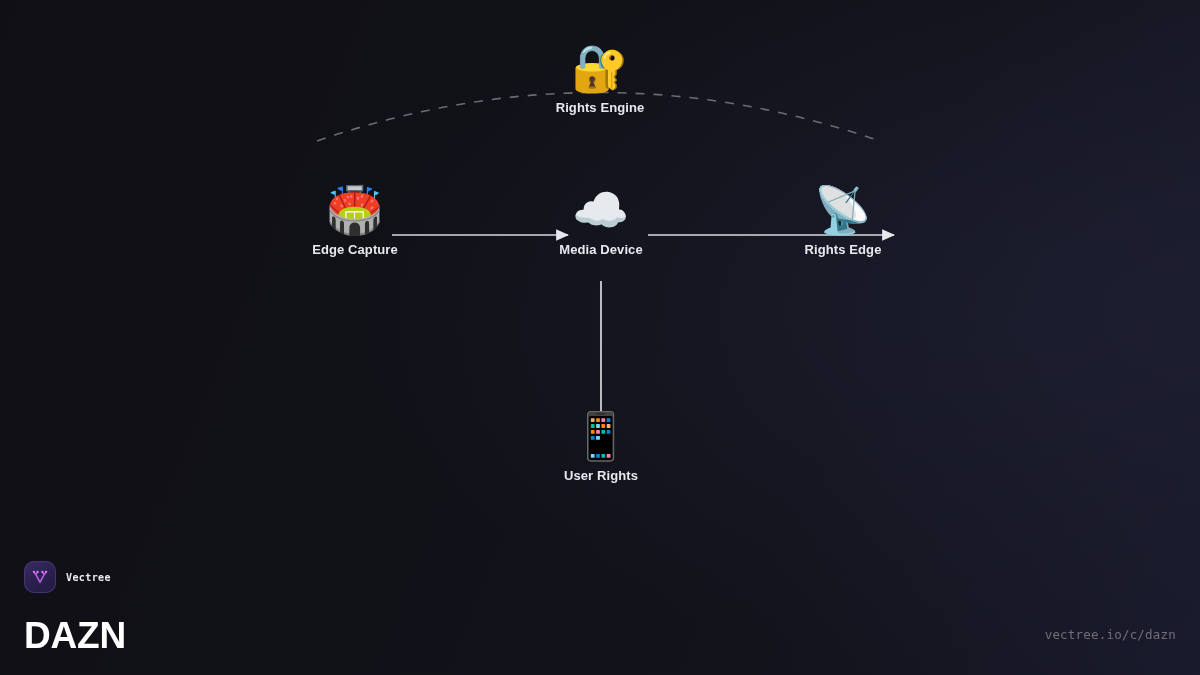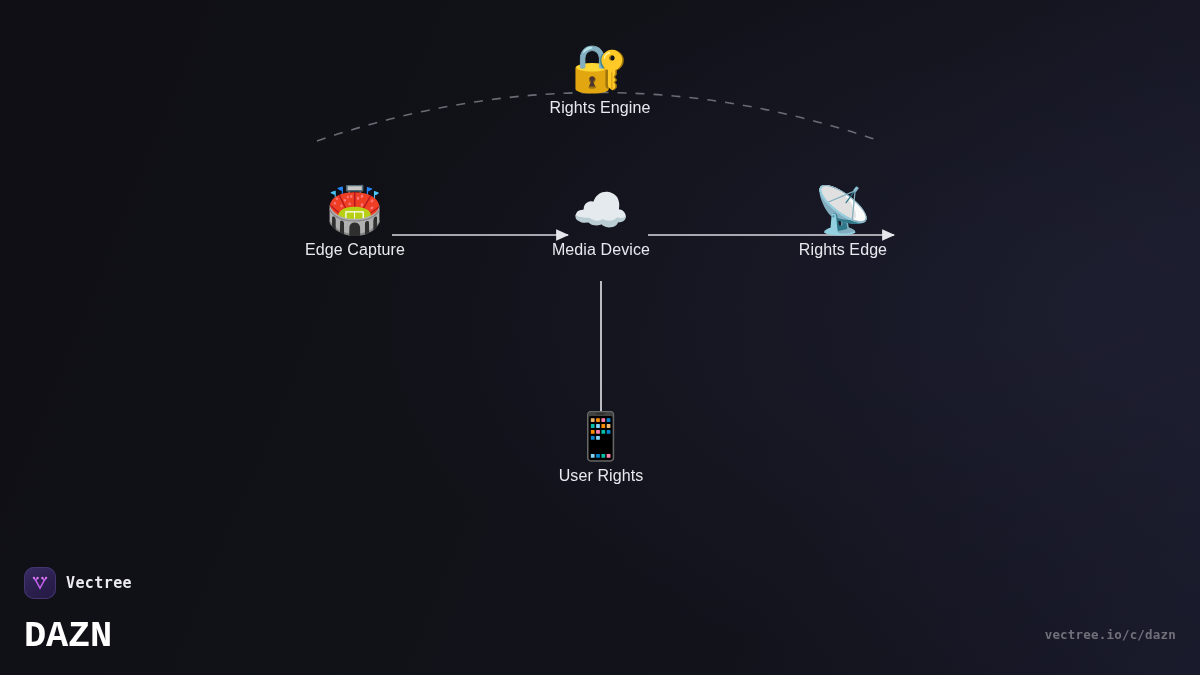--- a/index.html
+++ b/index.html
@@ -46,25 +46,26 @@
     font-family: "DejaVu Sans", sans-serif;
     font-size: 46px;
     line-height: 52px;
     height: 52px;
     display: block;
     user-select: none;
   }
   .node .caption {
     display: block;
     margin-top: 6px;
-    font-size: 16px;
+    font-size: 13px;
     line-height: 15px;
     color: #e8e9ee;
     letter-spacing: .1px;
     white-space: nowrap;
+    font-weight: bold;
   }
 
   
   #node-rights  { left: 600px; top: 42px;  }
   #node-capture { left: 355px; top: 184px; }
   #node-media   { left: 601px; top: 184px; }
   #node-edge    { left: 843px; top: 184px; }
   #node-device  { left: 601px; top: 410px; }
 
   
@@ -85,43 +86,42 @@
     border-radius: 10px;
     background: linear-gradient(150deg, #3a2b63 0%, #2a1f4d 55%, #241a44 100%);
     box-shadow: inset 0 0 0 1px #43356e;
     display: flex;
     align-items: center;
     justify-content: center;
     flex: none;
   }
   .brand-name {
     font-family: "DejaVu Sans Mono", monospace;
-    font-size: 15px;
+    font-size: 10px;
     font-weight: bold;
     color: #ececf2;
     letter-spacing: .4px;
   }
   #page-title {
-    margin-top: 16px;
-    font-family: Liberation Mono, monospace;
+    margin-top: 22px;
+    font-family: Liberation Sans, sans-serif;
     font-size: 37px;
     line-height: 42px;
     font-weight: bold;
     color: #ffffff;
     letter-spacing: -0.2px;
   }
   #footer-url {
     position: absolute;
     right: 24px;
     bottom: 33px;
     font-family: "DejaVu Sans Mono", monospace;
     font-size: 12.5px;
     color: #6f7079;
     letter-spacing: .2px;
-    font-weight: bold;
   }
 </style>
 </head>
 <body>
 
 <div id="stage">
 
   <svg id="edges" viewBox="0 0 1200 675" width="1200" height="675" aria-hidden="true">
     <defs>
       <marker id="arrowhead" viewBox="0 0 10 10" refX="9.2" refY="5" markerWidth="7.6" markerHeight="7.6" orient="auto-start-reverse">

